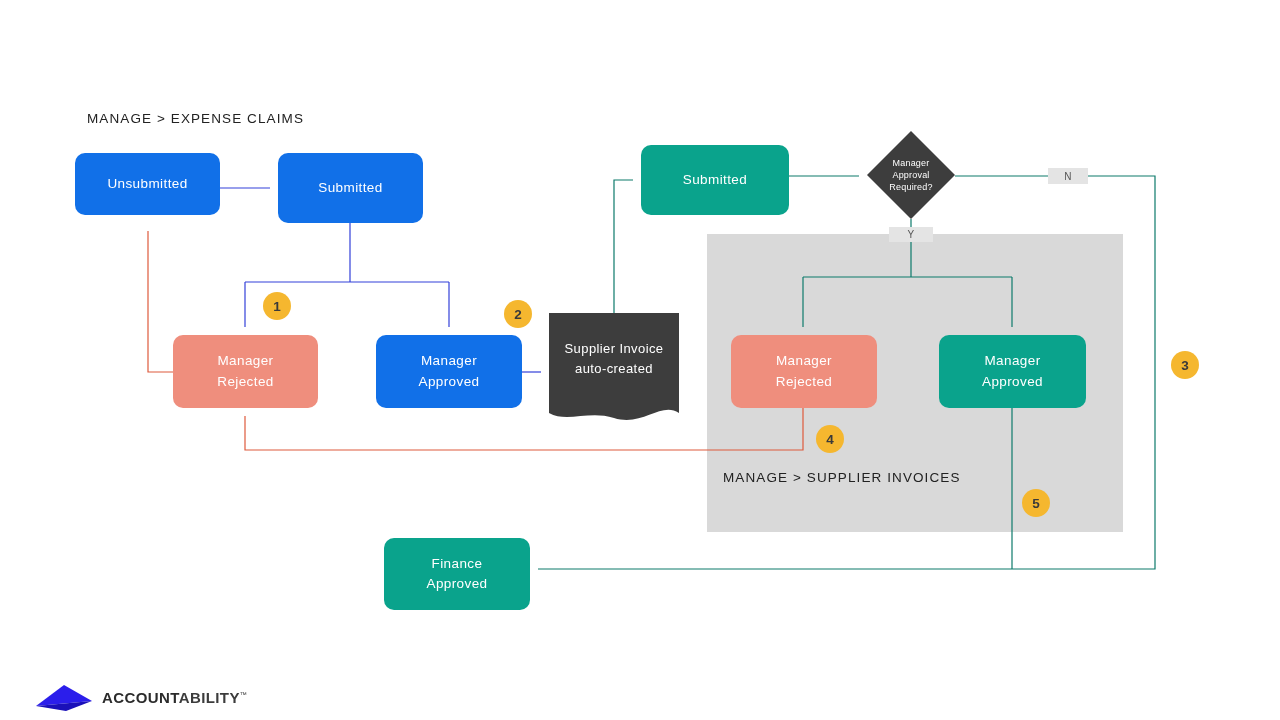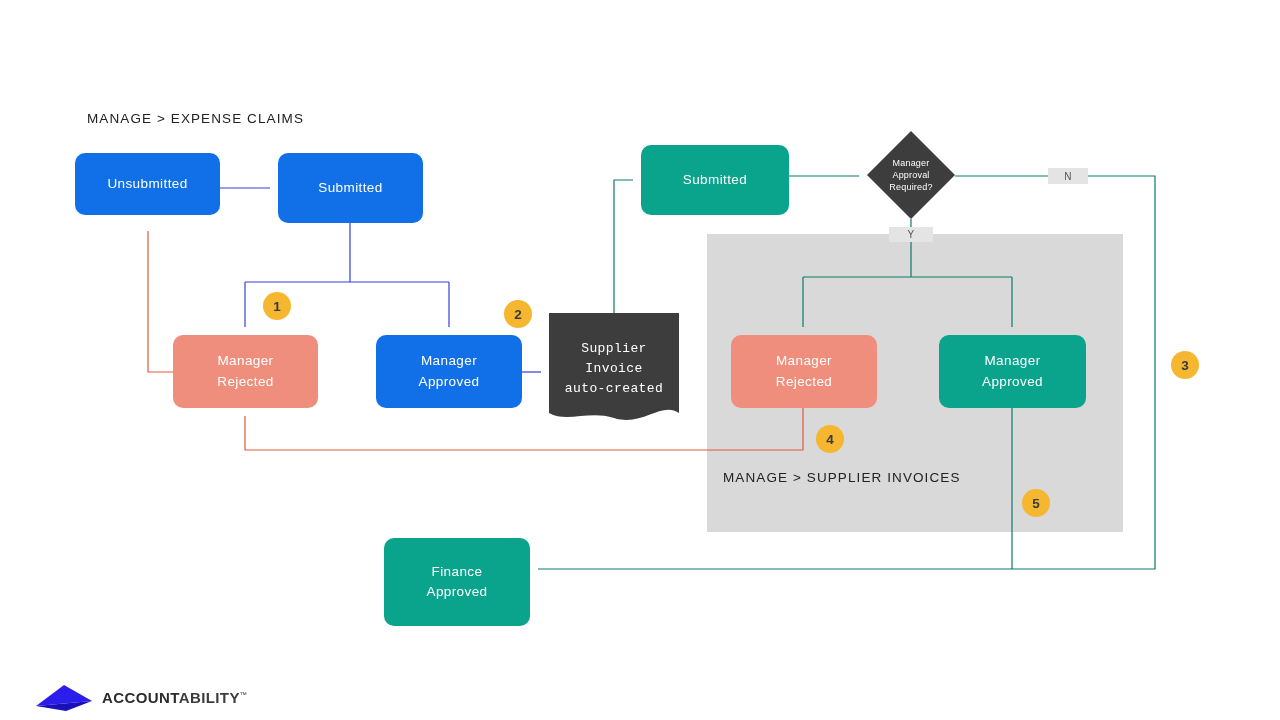--- a/index.html
+++ b/index.html
@@ -24,21 +24,21 @@
   .tag{position:absolute;background:#E4E4E4;color:#555;display:flex;align-items:center;
        justify-content:center;font-size:10px;letter-spacing:.5px;}
   .lines{position:absolute;left:0;top:0;width:1280px;height:720px;}
   .stroke-blue{stroke:var(--line-blue);}
   .stroke-red{stroke:var(--line-red);}
   .stroke-teal{stroke:var(--line-teal);}
   .fill-blue{fill:var(--line-blue);}
   .fill-red{fill:var(--line-red);}
   .fill-teal{fill:var(--line-teal);}
   .lines path{fill:none;stroke-width:1.2;}
-  .doc{position:absolute;left:549px;top:293px;width:130px;height:118px;font-family:Liberation Mono, monospace;}
+  .doc{position:absolute;left:549px;top:293px;width:130px;height:118px;}
   .doc-label{position:absolute;left:0;top:26px;width:130px;text-align:center;color:#fff;
              font-size:13px;letter-spacing:.4px;line-height:1.55;white-space:pre-line;}
   .diamond{position:absolute;left:867px;top:111px;width:88px;height:88px;}
   .diamond-label{position:absolute;left:0;top:0;width:88px;height:88px;display:flex;align-items:center;
                  justify-content:center;text-align:center;color:#fff;font-size:9px;line-height:1.35;
                  white-space:pre-line;letter-spacing:.2px;}
   .logo{position:absolute;left:36px;top:660px;display:flex;align-items:center;gap:10px;}
   .logo-text{font-size:15px;letter-spacing:.4px;color:#2b2b2b;}
   .logo-bold{font-weight:700;}
   .logo-light{font-weight:700;color:#3c3c3c;}
@@ -126,21 +126,21 @@
 
   <div class="node salmon" style="left:731px;top:315px;width:146px;height:73px;">
     <span>Manager
 Rejected</span>
   </div>
   <div class="node teal" style="left:939px;top:315px;width:147px;height:73px;">
     <span>Manager
 Approved</span>
   </div>
 
-  <div class="node teal" style="left:384px;top:518px;width:146px;height:88px;text-align:center;">
+  <div class="node teal" style="left:384px;top:518px;width:146px;height:72px;text-align:center;">
     <span>Finance
 Approved</span>
   </div>
 
   <div class="badge" style="left:263px;top:272px;">1</div>
   <div class="badge" style="left:504px;top:280px;">2</div>
   <div class="badge" style="left:1171px;top:331px;">3</div>
   <div class="badge" style="left:816px;top:405px;">4</div>
   <div class="badge" style="left:1022px;top:469px;">5</div>
 

